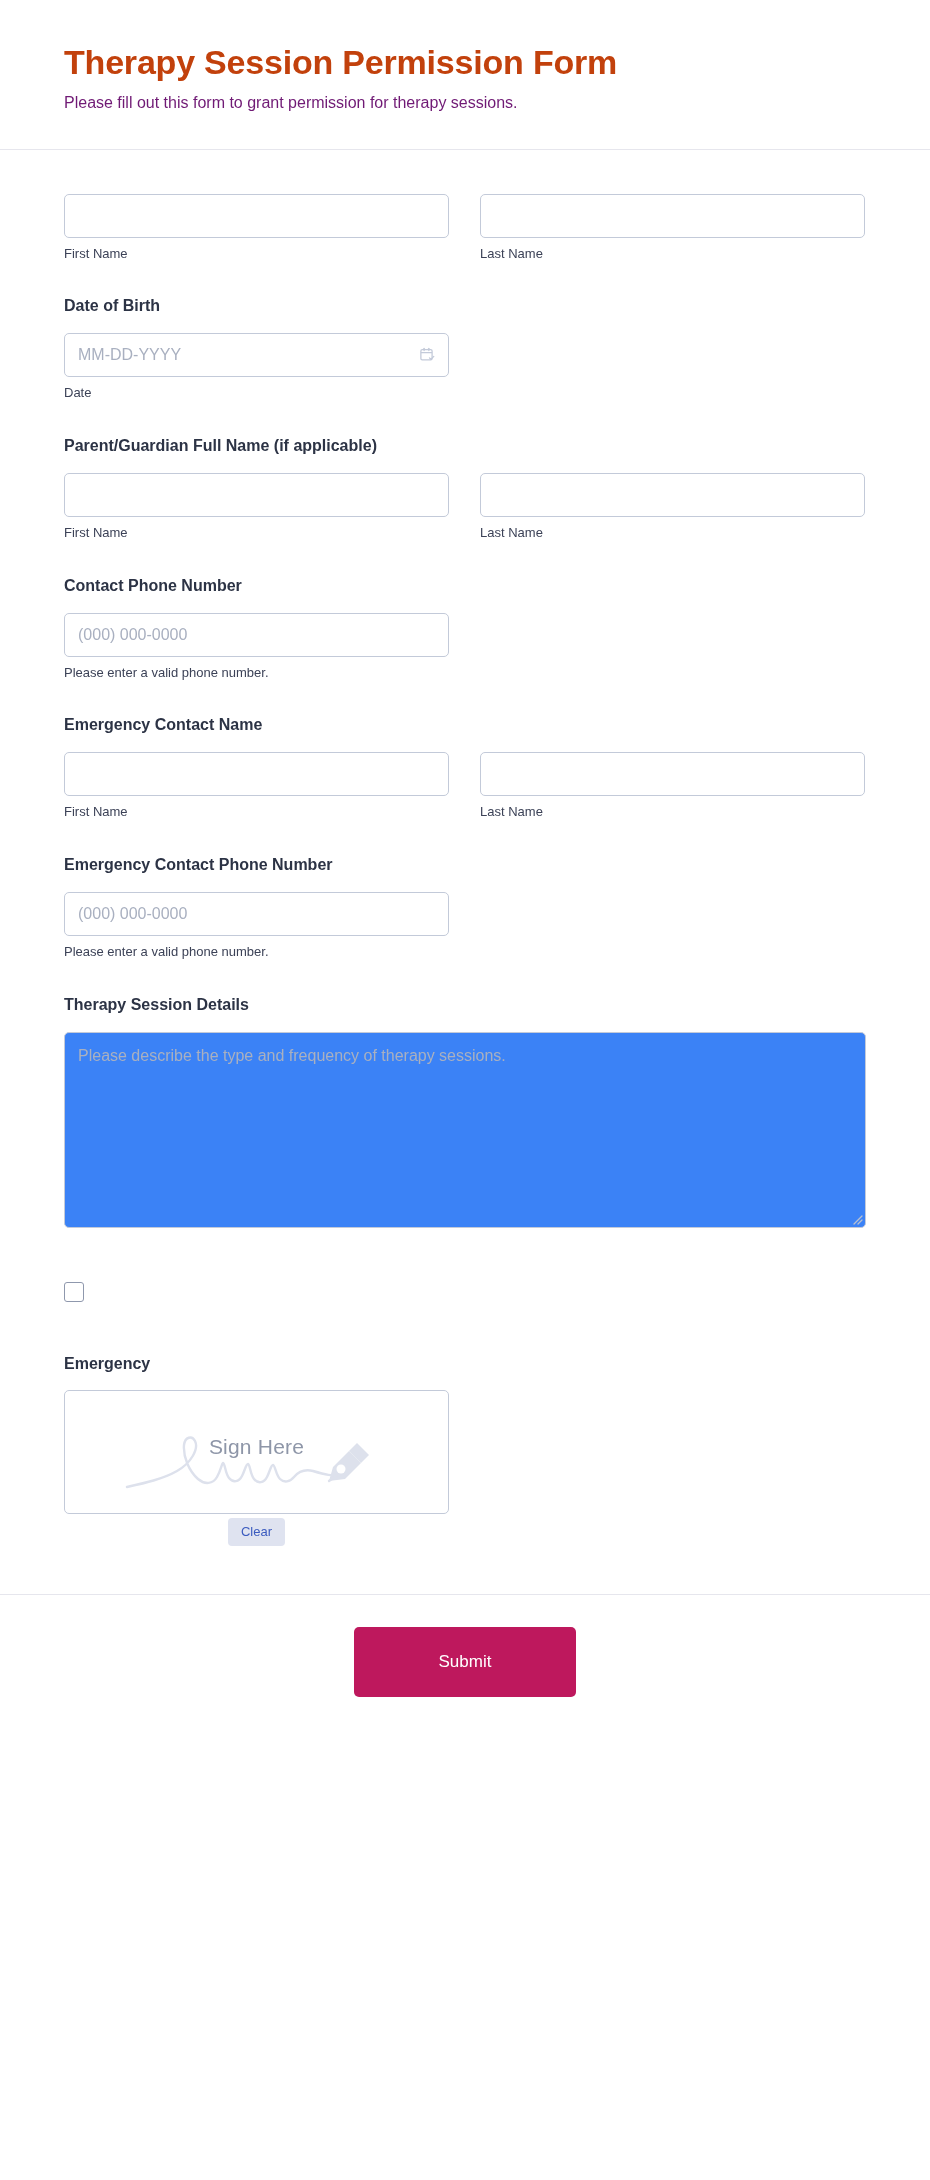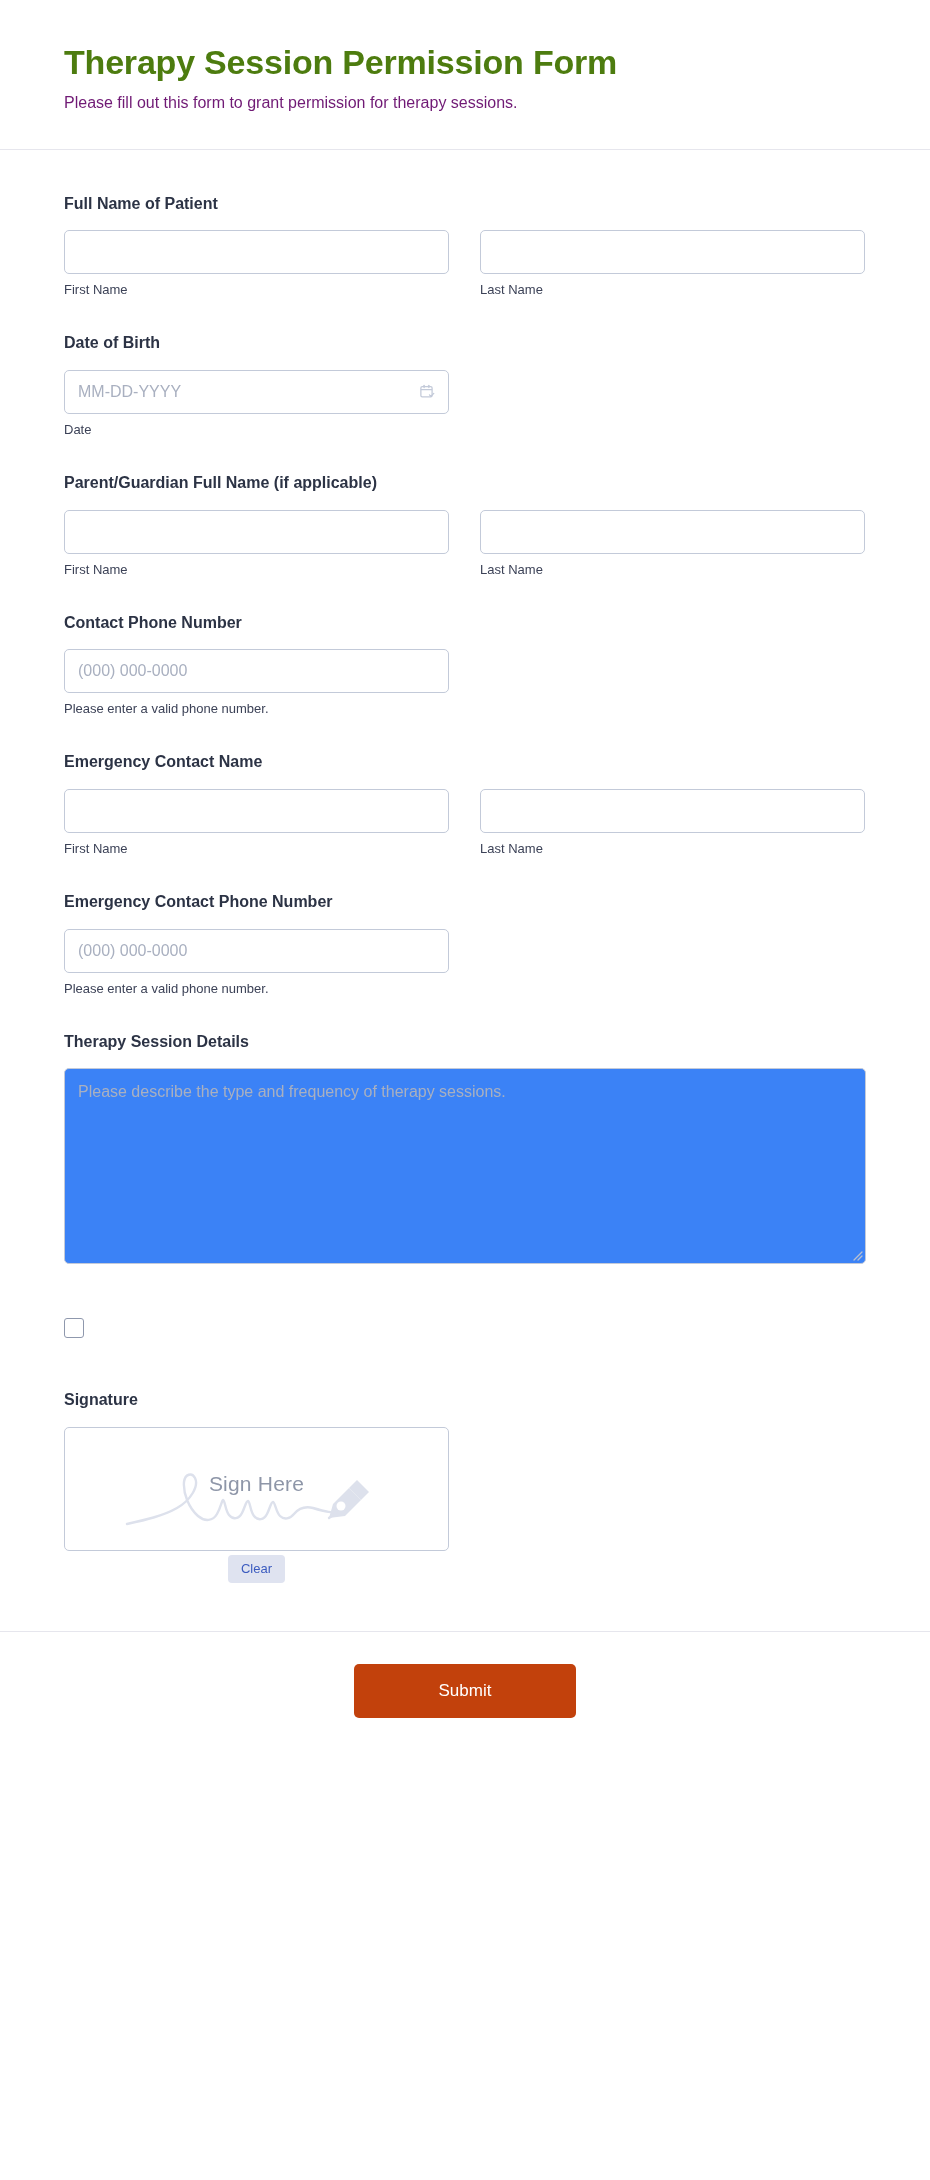--- a/index.html
+++ b/index.html
@@ -24,21 +24,21 @@
   }
 
   
   .form-header {
     padding: 42px 64px 34px 64px;
   }
   .form-title {
     font-size: 34px;
     font-weight: bold;
     letter-spacing: -0.2px;
-    color: #4d7c0f;
+    color: #c2410c;
     margin: 0 0 10px 0;
     line-height: 1.18;
   }
   .form-subtitle {
     font-size: 16px;
     color: #701a75;
     margin: 0;
     line-height: 1.4;
     font-weight: normal;
   }
@@ -239,47 +239,46 @@
     height: 1px;
     background: #e6e6ed;
     width: 100%;
   }
   .footer {
     padding: 32px 0 40px 0;
     display: flex;
     justify-content: center;
   }
   .submit-btn {
-    background: #c2410c;
+    background: #be185d;
     color: #ffffff;
     border: 0;
     border-radius: 5px;
     font-family: "Liberation Sans", sans-serif;
     font-size: 17px;
     width: 222px;
-    height: 54px;
+    height: 70px;
     cursor: pointer;
     line-height: 1.2;
   }
 </style>
 </head>
 <body>
 
 <div class="form-page">
 
   <div class="form-header">
     <h1 class="form-title">Therapy Session Permission Form</h1>
     <p class="form-subtitle">Please fill out this form to grant permission for therapy sessions.</p>
   </div>
   <div class="divider"></div>
 
   <div class="form-body">
 
     <div class="field-block">
-      <div class="field-label">Full Name of Patient</div>
       <div class="row-two">
         <div class="col">
           <input class="text-input" type="text" placeholder="" style="">
           <div class="sub-label">First Name</div>
         </div>
         <div class="col">
           <input class="text-input" type="text" placeholder="" style="">
           <div class="sub-label">Last Name</div>
         </div>
       </div>
@@ -358,21 +357,21 @@
       </div>
     </div>
 
     <div class="check-block">
       <div class="check-row">
         <span class="checkbox-box"></span>
       </div>
     </div>
 
     <div class="sig-block">
-      <div class="field-label">Signature</div>
+      <div class="field-label">Emergency</div>
       <div class="sig-pad">
         <span class="sig-art">
           <svg width="385" height="124" viewBox="0 0 385 124" fill="none" xmlns="http://www.w3.org/2000/svg">
             <path d="M62 96 C 80 92, 98 88, 112 80 C 126 72, 134 58, 130 50 C 127 44, 120 46, 119 54 C 118 66, 124 80, 133 88 C 140 94, 148 93, 152 86 C 156 79, 157 72, 158 72 C 160 72, 160 82, 164 87 C 168 92, 174 91, 177 85 C 180 79, 181 73, 183 73 C 185 73, 185 83, 189 88 C 193 93, 199 92, 202 86 C 205 80, 206 74, 208 74 C 210 74, 211 84, 215 88 C 219 92, 225 91, 229 86 C 234 80, 240 78, 248 80 C 258 83, 268 86, 281 84" stroke="#dde1ec" stroke-width="2.4" stroke-linecap="round" stroke-linejoin="round" fill="none"></path>
             <g transform="translate(258,58)">
               <path d="M6 32 L10 18 L26 2 L38 14 L22 30 Z" fill="#dde1ec"></path>
               <path d="M26 2 L38 14 L46 6 L34 -6 Z" fill="#dde1ec"></path>
               <circle cx="18" cy="20" r="4.5" fill="#ffffff"></circle>
               <path d="M6 32 L14 26" stroke="#dde1ec" stroke-width="2.4" stroke-linecap="round"></path>
             </g>

